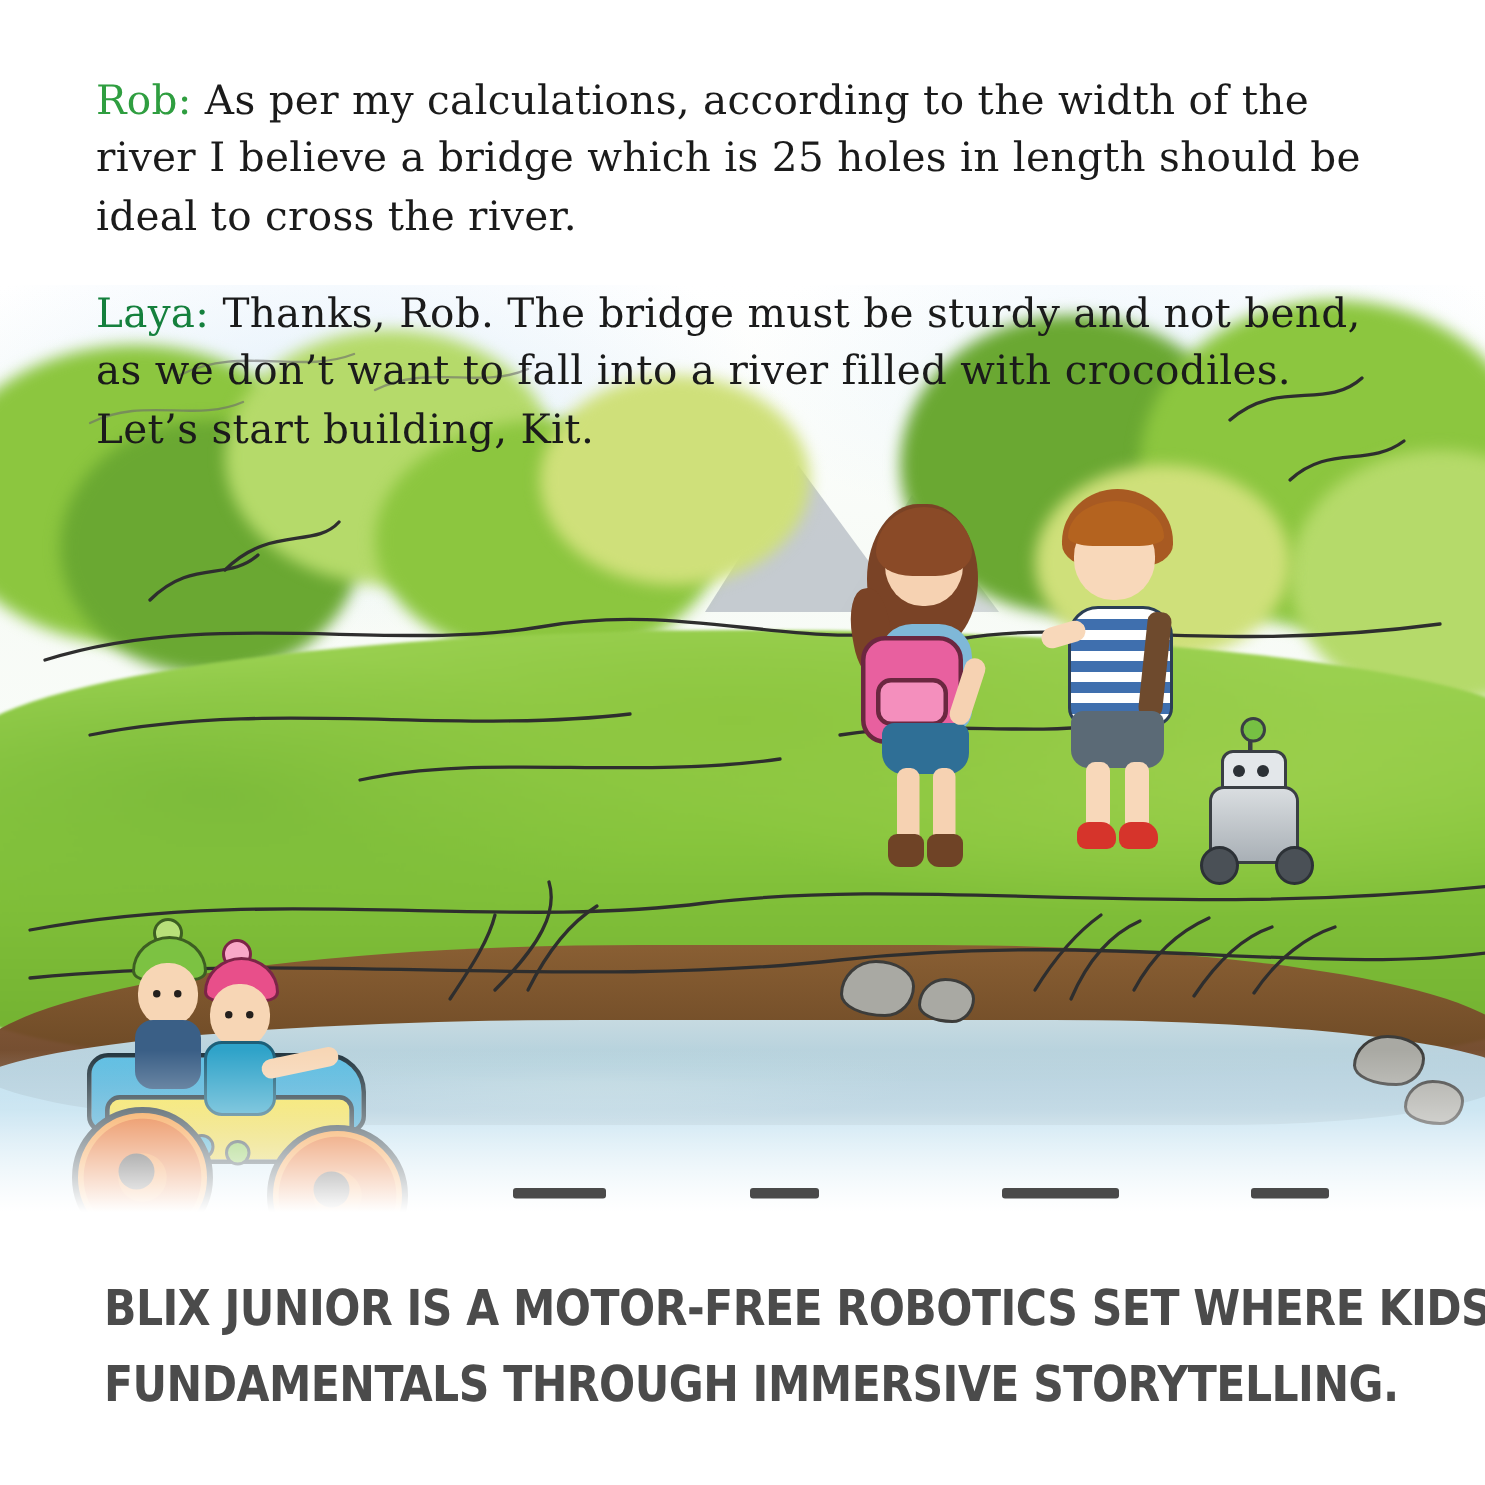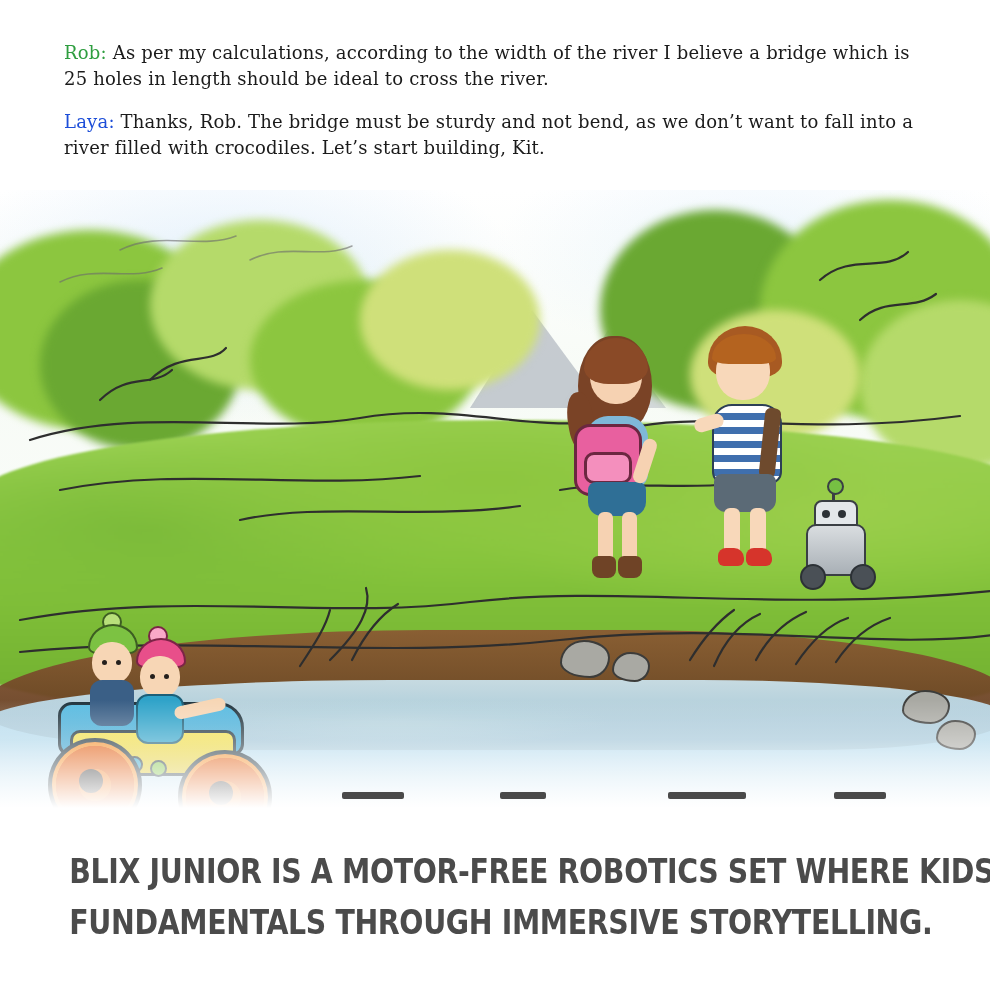--- a/index.html
+++ b/index.html
@@ -24,33 +24,33 @@
   
   .dialogue {
     position: absolute;
     left: 64px;
     top: 22px;
     width: 860px;
     z-index: 40;
   }
   .line {
     font-family: "DejaVu Serif", serif;
-    font-size: 18px;
+    font-size: 27px;
     line-height: 1.42;
     color: #1b1b1b;
     margin-bottom: 17px;
     letter-spacing: 0.2px;
   }
   .line:last-child { margin-bottom: 0; }
   .speaker-rob {
     color: #2f9e40;
     font-weight: 400;
   }
   .speaker-laya {
-    color: #1d4ed8;
+    color: #15803d;
     font-weight: 400;
   }
 
   
   .illustration {
     position: absolute;
     left: 0;
     top: 190px;
     width: 990px;
     height: 660px;

